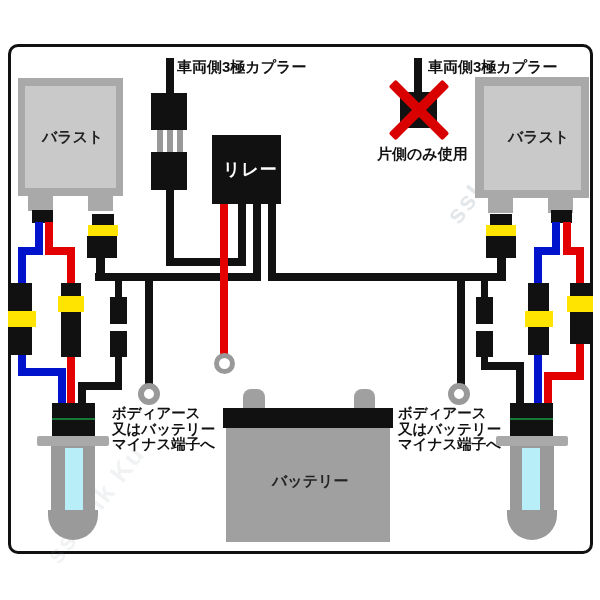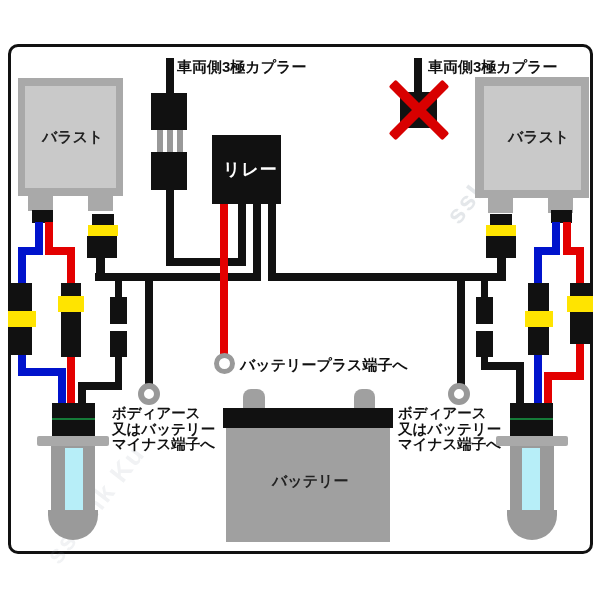--- a/index.html
+++ b/index.html
@@ -69,20 +69,21 @@
   <div class="prong" style="left:167px;top:130px;width:6px;height:22px;"></div>
   <div class="prong" style="left:177px;top:130px;width:6px;height:22px;"></div>
   <div class="abs blackbox" style="left:151px;top:152px;width:36px;height:38px;"></div>
   <div class="txt" style="left:177px;top:58px;font-size:15px;">車両側3極カプラー</div>
 
   <div class="wire bk" style="left:414px;top:58px;width:8px;height:35px;"></div>
   <div class="abs blackbox" style="left:400px;top:92px;width:37px;height:36px;"></div>
   <div class="xstroke" style="left:381px;top:105px;width:76px;height:10px;transform:rotate(45deg);"></div>
   <div class="xstroke" style="left:381px;top:105px;width:76px;height:10px;transform:rotate(-45deg);"></div>
   <div class="txt" style="left:428px;top:58px;font-size:15px;">車両側3極カプラー</div>
+  <div class="txt" style="left:377px;top:145px;font-size:15px;">片側のみ使用</div>
 
   <div class="abs blackbox" style="left:212px;top:135px;width:69px;height:69px;"></div>
   <div class="txt relay-label" style="left:223px;top:158px;">リレー</div>
 
   <div class="wire bk" style="left:238px;top:204px;width:8px;height:62px;"></div>
   <div class="wire bk" style="left:253px;top:204px;width:8px;height:77px;"></div>
   <div class="wire bk" style="left:268px;top:204px;width:8px;height:77px;"></div>
 
   <div class="wire bk" style="left:166px;top:190px;width:8px;height:76px;"></div>
   <div class="wire bk" style="left:166px;top:258px;width:80px;height:8px;"></div>
@@ -136,21 +137,20 @@
   <div class="abs blackbox" style="left:528px;top:283px;width:21px;height:28px;"></div>
   <div class="abs yl" style="left:525px;top:311px;width:28px;height:16px;"></div>
   <div class="abs blackbox" style="left:528px;top:327px;width:21px;height:28px;"></div>
   <div class="abs blackbox" style="left:570px;top:283px;width:20px;height:13px;"></div>
   <div class="abs yl" style="left:567px;top:296px;width:26px;height:16px;"></div>
   <div class="abs blackbox" style="left:570px;top:312px;width:20px;height:32px;"></div>
 
   <div class="wire rd" style="left:220px;top:204px;width:8px;height:150px;"></div>
 
   <div class="ring" style="left:214px;top:353px;width:21px;height:21px;border-width:5px;"></div>
-  <div class="txt" style="left:240px;top:356px;font-size:15px;">バッテリープラス端子へ</div>
 
   <div class="ring" style="left:138px;top:383px;width:22px;height:22px;"></div>
   <div class="ring" style="left:448px;top:383px;width:22px;height:22px;"></div>
 
   <div class="txt small-label" style="left:112px;top:406px;">
     <div>ボディアース</div>
     <div>又はバッテリー</div>
     <div>マイナス端子へ</div>
   </div>
   <div class="txt small-label" style="left:398px;top:406px;">

